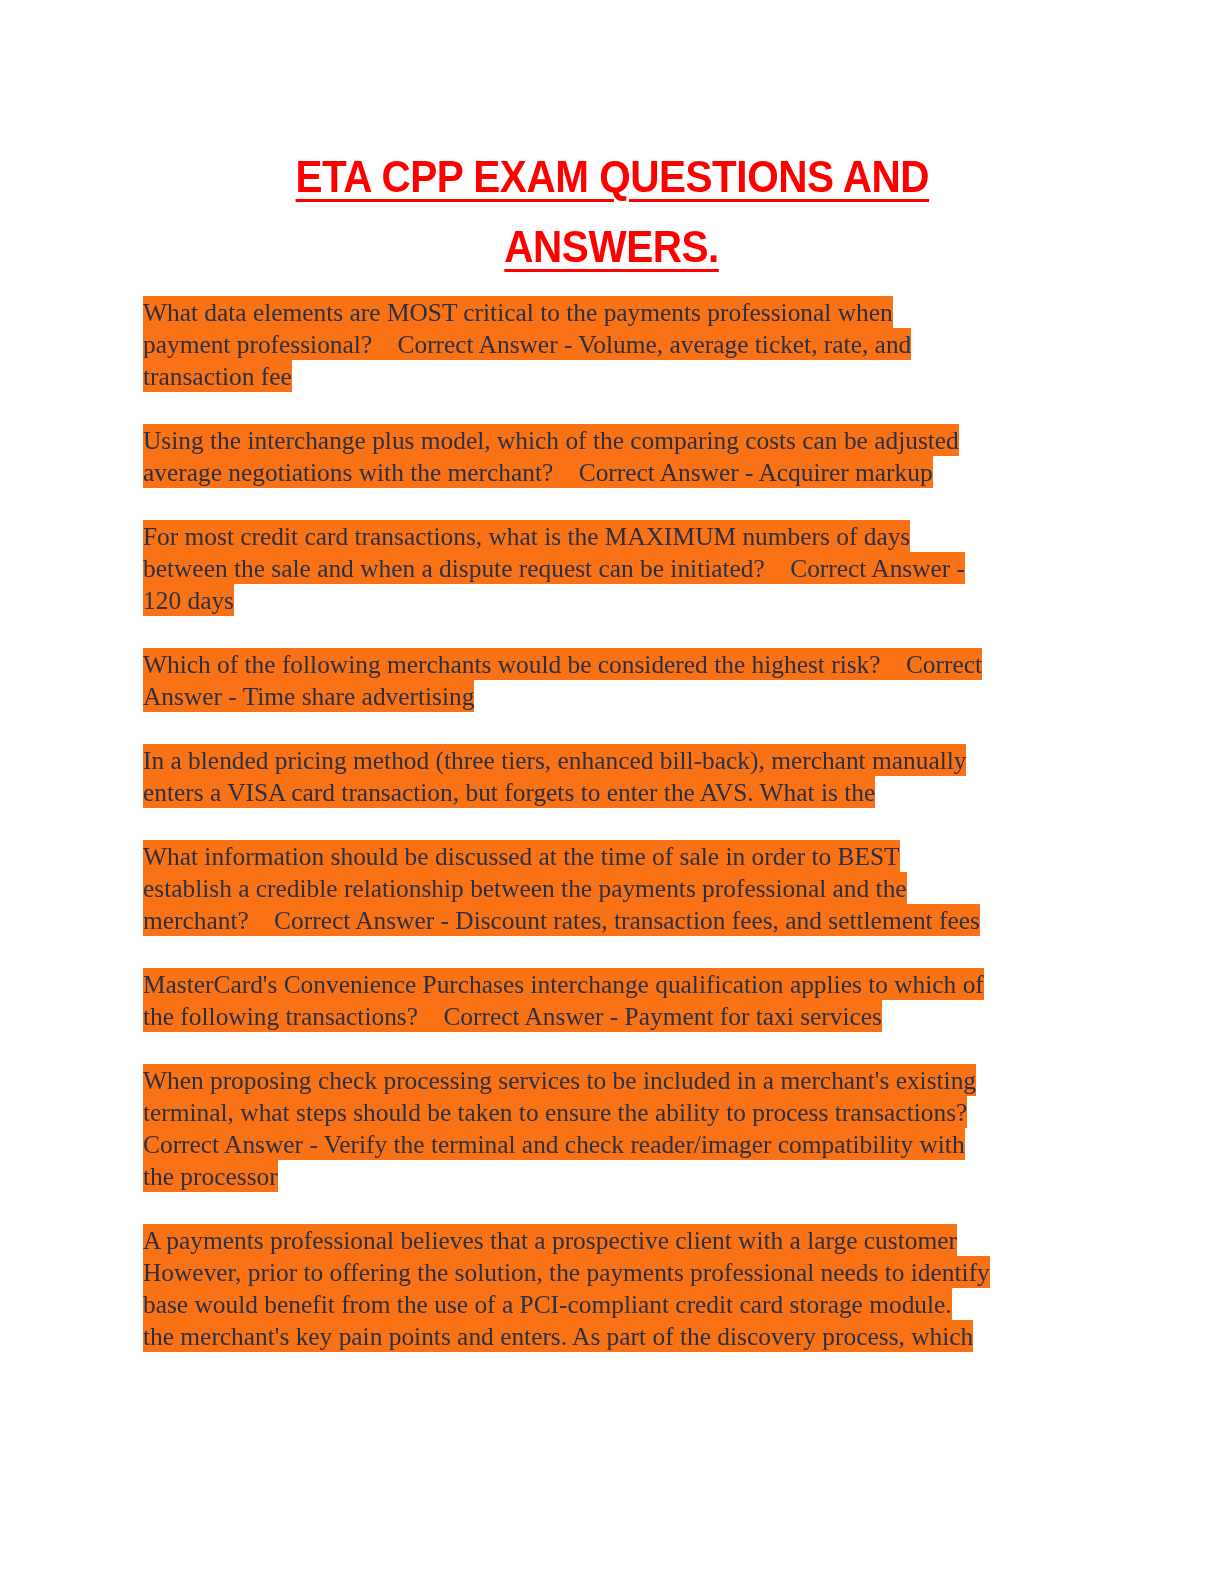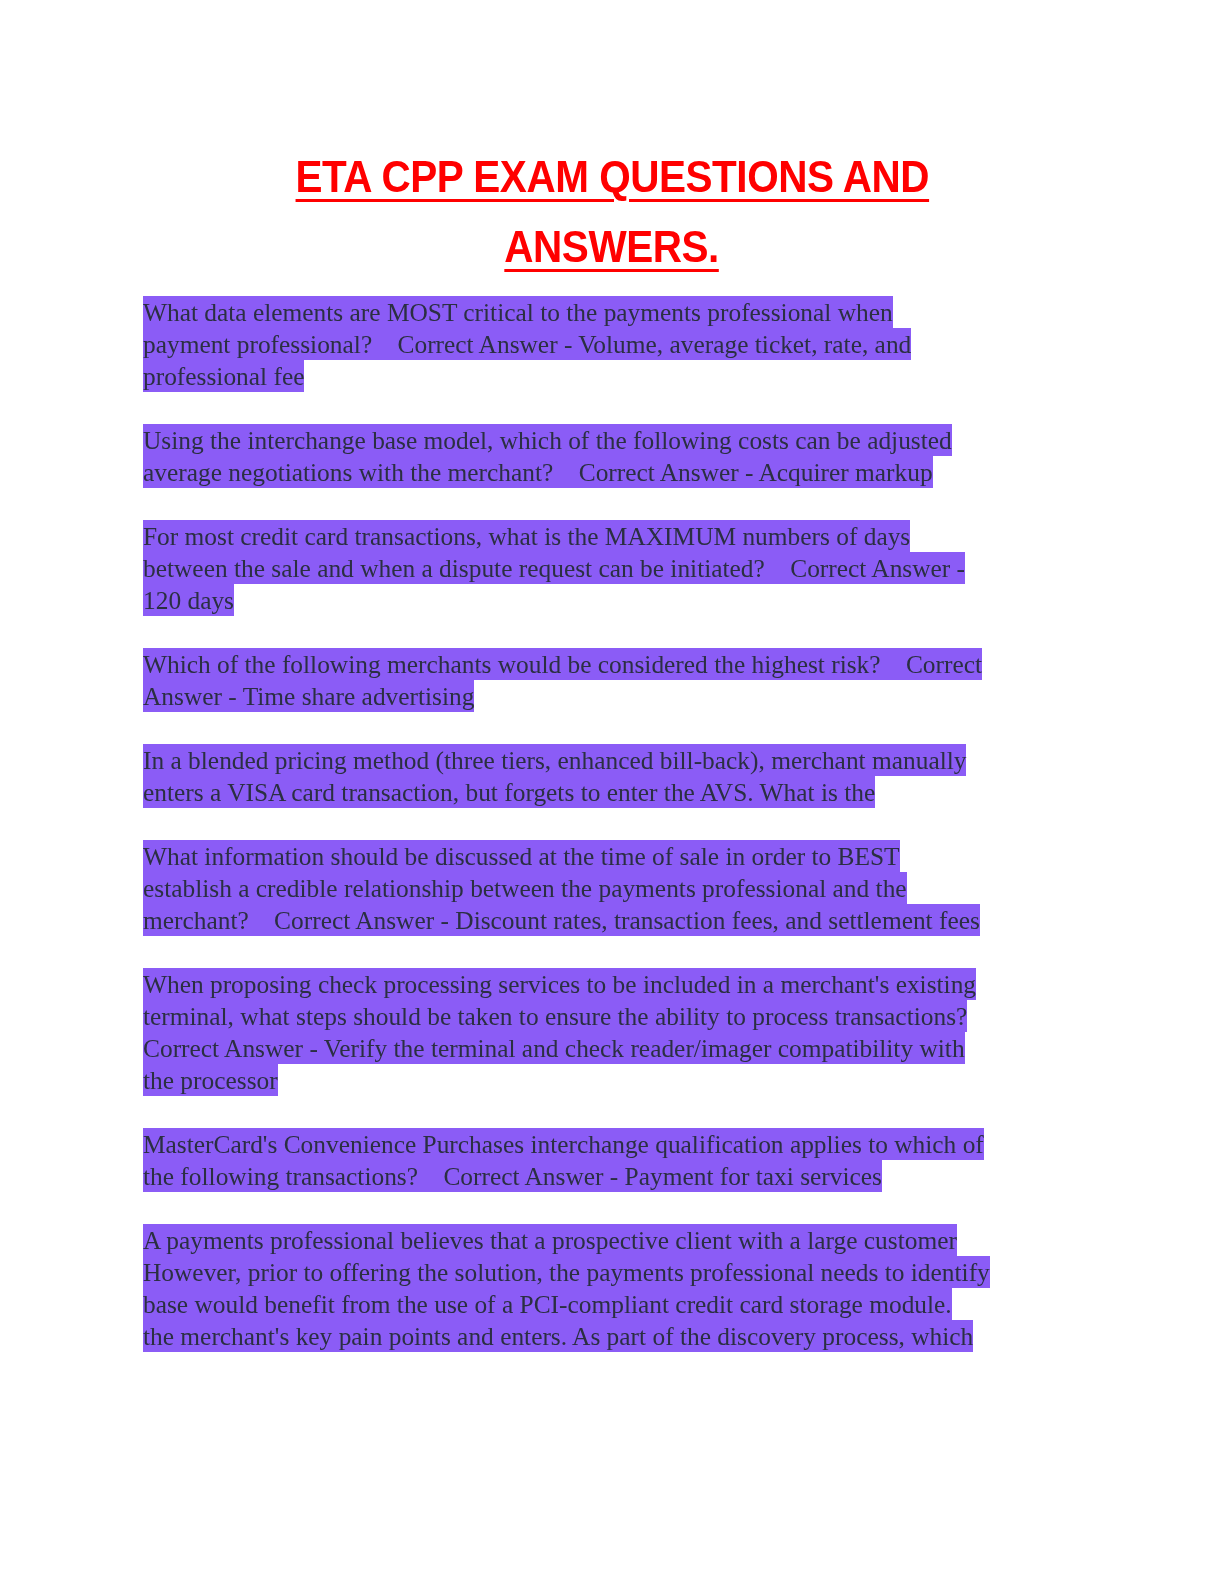--- a/index.html
+++ b/index.html
@@ -52,43 +52,43 @@
     .qa {
       margin: 0 0 32px 0;
       font-family: "Liberation Serif", "DejaVu Serif", serif;
       font-size: 25.4px;
       line-height: 32px;
       color: #2b2f42;
     }
     .qa .line {
       display: block;
       width: fit-content;
-      background: #8b5cf6;
+      background: #f97316;
       white-space: pre;
     }
   </style>
 </head>
 <body>
 
 <div class="page">
   <div class="title title-line-1">
     <span>ETA CPP EXAM QUESTIONS AND</span>
   </div>
   <div class="title title-line-2">
     <span>ANSWERS.</span>
   </div>
 
   <div class="qa-list">
     <div class="qa">
       <span class="line">What data elements are MOST critical to the payments professional when</span>
       <span class="line">payment professional?    Correct Answer - Volume, average ticket, rate, and</span>
-      <span class="line">professional fee</span>
+      <span class="line">transaction fee</span>
     </div>
     <div class="qa">
-      <span class="line">Using the interchange base model, which of the following costs can be adjusted</span>
+      <span class="line">Using the interchange plus model, which of the comparing costs can be adjusted</span>
       <span class="line">average negotiations with the merchant?    Correct Answer - Acquirer markup</span>
     </div>
     <div class="qa">
       <span class="line">For most credit card transactions, what is the MAXIMUM numbers of days</span>
       <span class="line">between the sale and when a dispute request can be initiated?    Correct Answer -</span>
       <span class="line">120 days</span>
     </div>
     <div class="qa">
       <span class="line">Which of the following merchants would be considered the highest risk?    Correct</span>
       <span class="line">Answer - Time share advertising</span>
@@ -96,28 +96,28 @@
     <div class="qa">
       <span class="line">In a blended pricing method (three tiers, enhanced bill-back), merchant manually</span>
       <span class="line">enters a VISA card transaction, but forgets to enter the AVS. What is the</span>
     </div>
     <div class="qa">
       <span class="line">What information should be discussed at the time of sale in order to BEST</span>
       <span class="line">establish a credible relationship between the payments professional and the</span>
       <span class="line">merchant?    Correct Answer - Discount rates, transaction fees, and settlement fees</span>
     </div>
     <div class="qa">
+      <span class="line">MasterCard's Convenience Purchases interchange qualification applies to which of</span>
+      <span class="line">the following transactions?    Correct Answer - Payment for taxi services</span>
+    </div>
+    <div class="qa">
       <span class="line">When proposing check processing services to be included in a merchant's existing</span>
       <span class="line">terminal, what steps should be taken to ensure the ability to process transactions?</span>
       <span class="line">Correct Answer - Verify the terminal and check reader/imager compatibility with</span>
       <span class="line">the processor</span>
-    </div>
-    <div class="qa">
-      <span class="line">MasterCard's Convenience Purchases interchange qualification applies to which of</span>
-      <span class="line">the following transactions?    Correct Answer - Payment for taxi services</span>
     </div>
     <div class="qa">
       <span class="line">A payments professional believes that a prospective client with a large customer</span>
       <span class="line">However, prior to offering the solution, the payments professional needs to identify</span>
       <span class="line">base would benefit from the use of a PCI-compliant credit card storage module.</span>
       <span class="line">the merchant's key pain points and enters. As part of the discovery process, which</span>
     </div>
   </div>
 </div>
 

